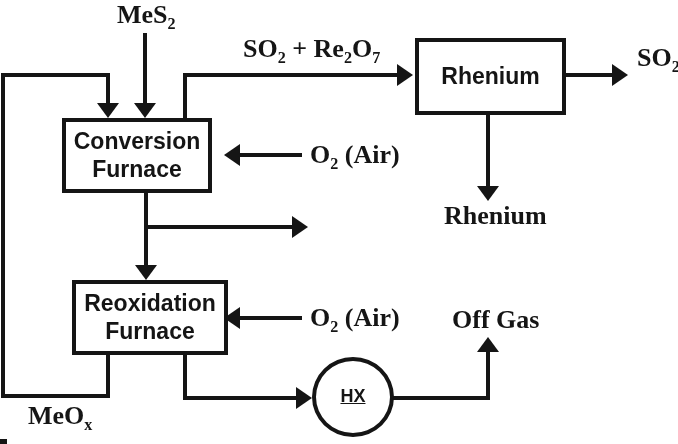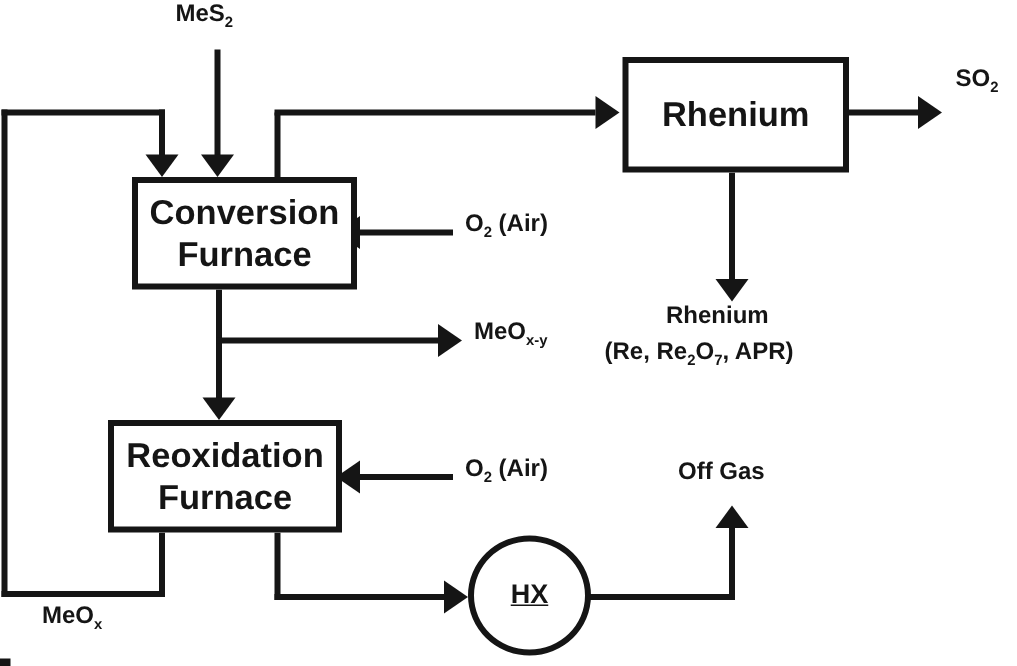--- a/index.html
+++ b/index.html
@@ -25,23 +25,24 @@
   }
   .node.circle{border-radius:50%;font-size:18px;text-decoration:underline;}
   .line{position:absolute;background:#151515;z-index:1;}
   .arr{position:absolute;width:0;height:0;z-index:2;}
   .arr.down{border-left:11px solid transparent;border-right:11px solid transparent;border-top:15px solid #151515;}
   .arr.up{border-left:11px solid transparent;border-right:11px solid transparent;border-bottom:15px solid #151515;}
   .arr.right{border-top:11px solid transparent;border-bottom:11px solid transparent;border-left:16px solid #151515;}
   .arr.left{border-top:11px solid transparent;border-bottom:11px solid transparent;border-right:16px solid #151515;}
   .lbl{
     position:absolute;
-    font-size:16px;line-height:1.1;
+    font-size:26px;line-height:1.1;
     white-space:nowrap;
     z-index:4;
+    font-family:Liberation Serif, serif;
   }
   .lbl.center{text-align:center;}
   sub{font-size:0.62em;line-height:0;}
   .artifact{position:absolute;background:#151515;z-index:1;}
 </style>
 </head>
 <body>
 
 <div id="stage">
 
@@ -75,43 +76,42 @@
   <div class="arr right" style="left:296px;top:387px;"></div>
   <div class="line" style="left:392px;top:396px;width:96px;height:4px;"></div>
   <div class="line" style="left:486px;top:350px;width:4px;height:50px;"></div>
   <div class="arr up" style="left:477px;top:337px;"></div>
 
   <div class="line" style="left:566px;top:73px;width:46px;height:4px;"></div>
   <div class="arr right" style="left:612px;top:64px;"></div>
   <div class="line" style="left:486px;top:115px;width:4px;height:72px;"></div>
   <div class="arr down" style="left:477px;top:186px;"></div>
 
-  <div class="node" style="left:88px;top:118px;width:150px;height:75px;">
+  <div class="node" style="left:62px;top:118px;width:150px;height:75px;">
     <span>Conversion</span>
     <span>Furnace</span>
   </div>
 
   <div class="node" style="left:72px;top:280px;width:156px;height:75px;">
     <span>Reoxidation</span>
     <span>Furnace</span>
   </div>
 
   <div class="node" style="left:415px;top:38px;width:151px;height:77px;">
     <span>Rhenium</span>
   </div>
 
   <div class="node circle" style="left:312px;top:357px;width:82px;height:80px;">
     <span>HX</span>
   </div>
 
   <div class="lbl" style="left:117px;top:1px;"><span>MeS</span><sub>2</sub></div>
+  <div class="lbl" style="left:243px;top:35px;"><span>SO</span><sub>2</sub><span> + Re</span><sub>2</sub><span>O</span><sub>7</sub></div>
   <div class="lbl" style="left:637px;top:44px;"><span>SO</span><sub>2</sub></div>
   <div class="lbl" style="left:310px;top:141px;"><span>O</span><sub>2</sub><span> (Air)</span></div>
-  <div class="lbl" style="left:316px;top:213px;"><span>MeO</span><sub>x-y</sub></div>
   <div class="lbl center" style="left:444px;top:202px;">Rhenium</div>
-  <div class="lbl center" style="left:403px;top:226px;"><span>(Re, Re</span><sub>2</sub><span>O</span><sub>7</sub><span>, APR)</span></div>
   <div class="lbl" style="left:310px;top:304px;"><span>O</span><sub>2</sub><span> (Air)</span></div>
   <div class="lbl" style="left:452px;top:306px;">Off Gas</div>
   <div class="lbl" style="left:28px;top:402px;"><span>MeO</span><sub>x</sub></div>
 
   <div class="artifact" style="left:0;top:439px;width:7px;height:5px;"></div>
 
 </div>
 
 </body></html>

